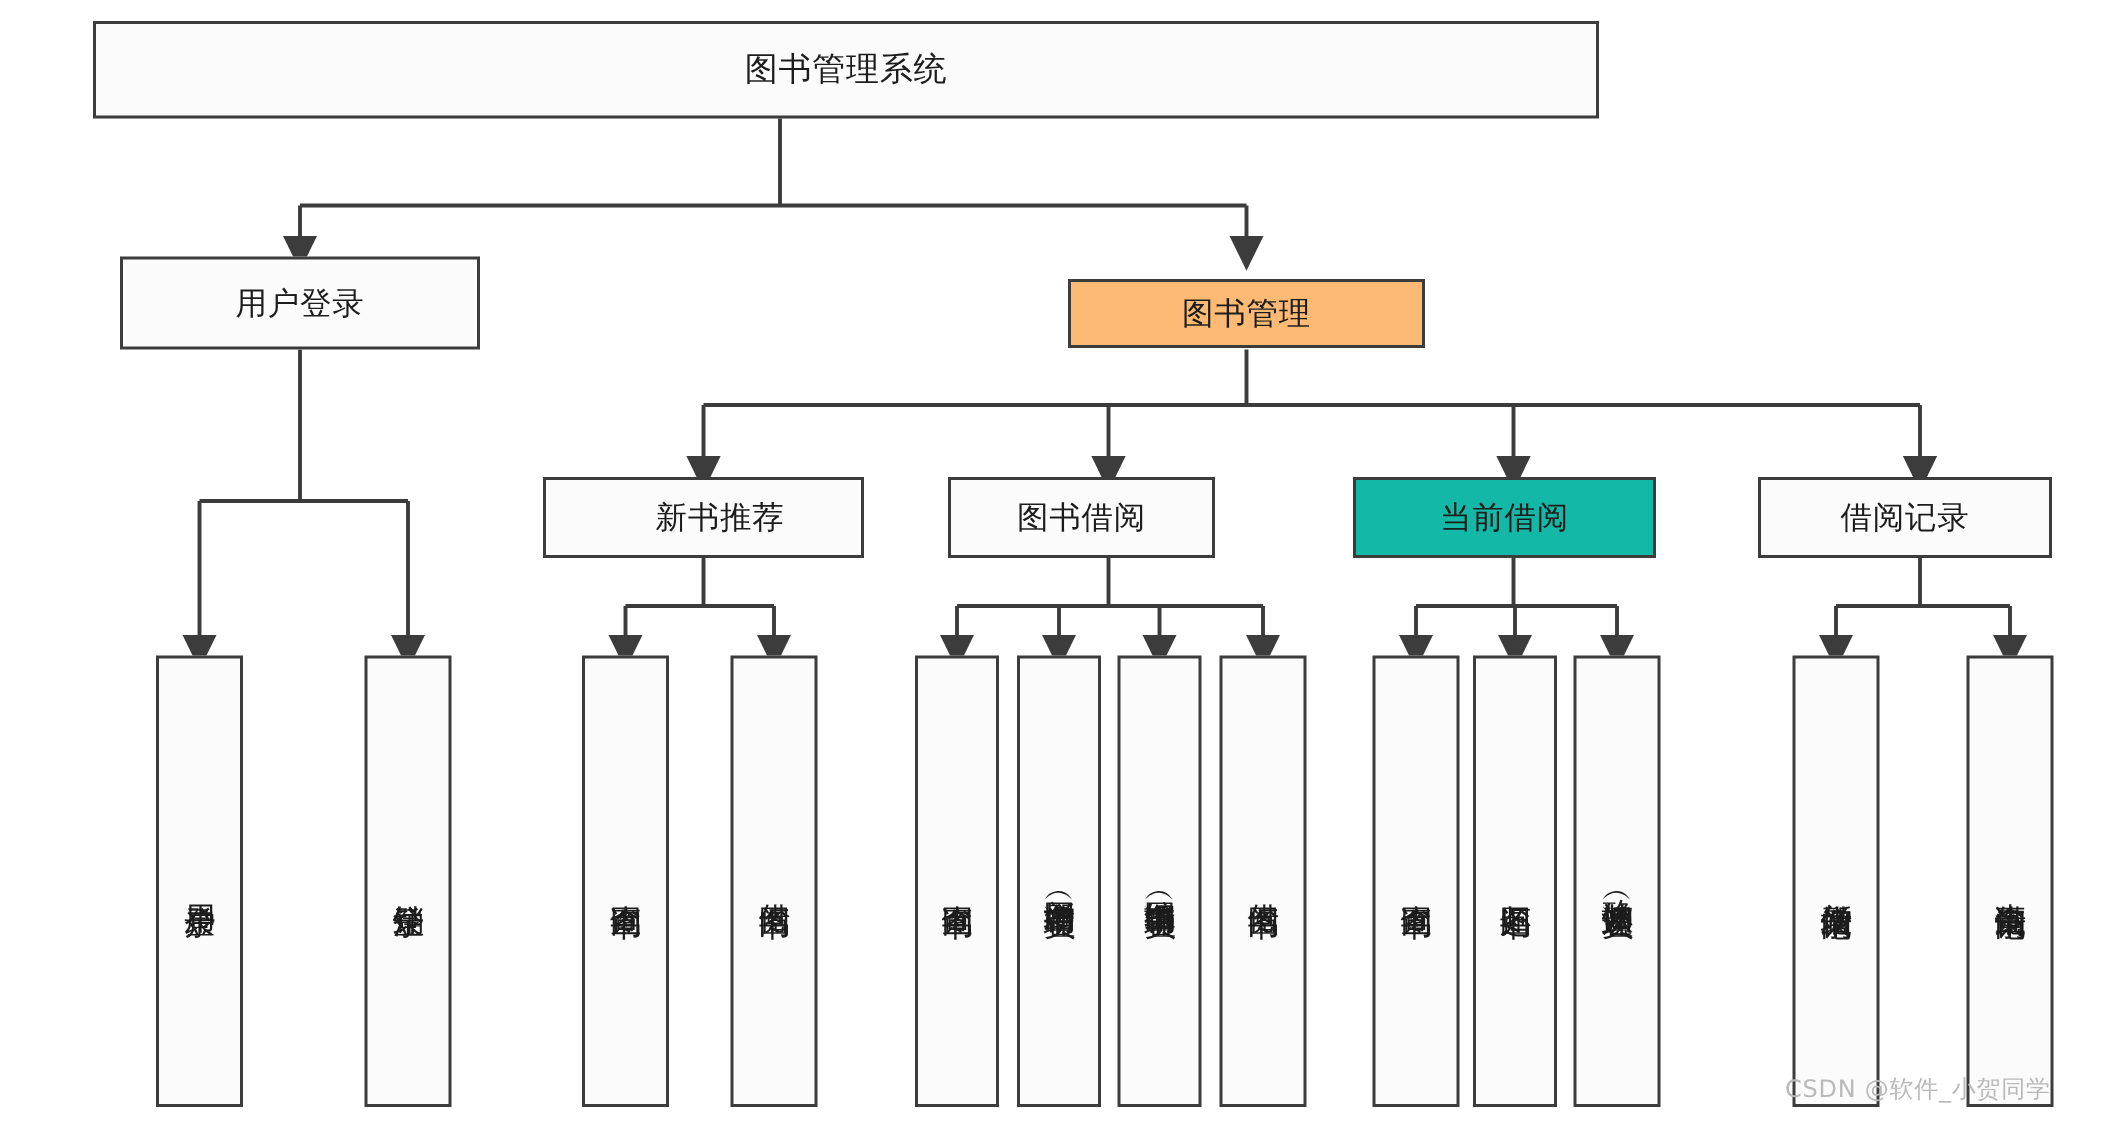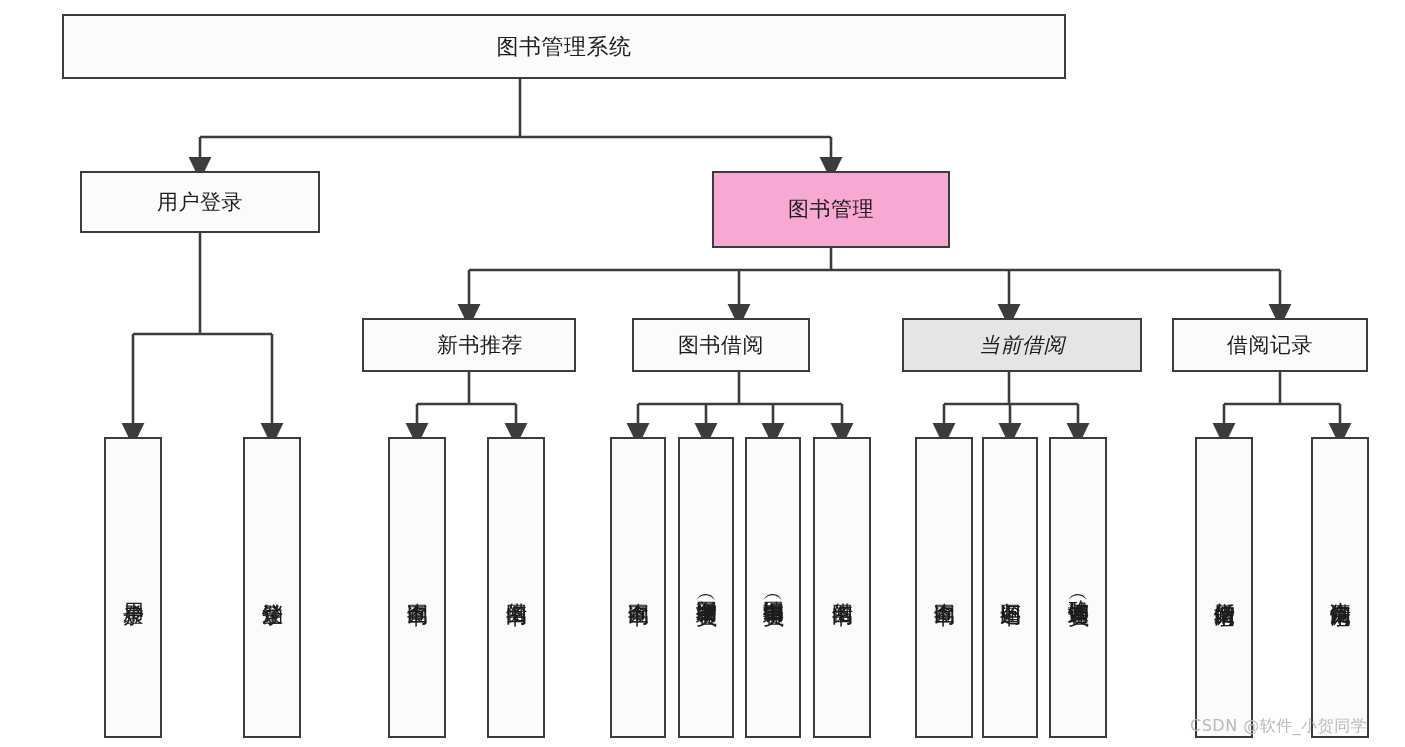--- a/index.html
+++ b/index.html
@@ -105,30 +105,30 @@
         <path d="M1340,404 L1340,434" stroke="#3c3c3c" stroke-width="2.6" fill="none" marker-end="url(#arrow)"></path>
       </g>
   </svg>
   <div id="node-layer">
       <div class="node root " style="left: 18px; top: 14px; width: 1004px; height: 65px; background: rgb(251, 251, 251); border-color: rgb(60, 60, 60); margin-left: 44px;">
         <span class="lbl">图书管理系统</span>
       </div>
       <div class="node " style="left: 80px; top: 171px; width: 240px; height: 62px; background: rgb(251, 251, 251); border-color: rgb(60, 60, 60);">
         <span class="lbl">用户登录</span>
       </div>
-      <div class="node " style="left: 712px; top: 171px; width: 238px; height: 77px; background: #f9a8d4; border-color: rgb(60, 60, 60);">
+      <div class="node " style="left: 712px; top: 186px; width: 238px; height: 46px; background: #fdba74; border-color: rgb(60, 60, 60);">
         <span class="lbl">图书管理</span>
       </div>
       <div class="node " style="left: 362px; top: 318px; width: 214px; height: 54px; background: rgb(251, 251, 251); border-color: rgb(60, 60, 60); padding-left: 22px;">
         <span class="lbl">新书推荐</span>
       </div>
       <div class="node " style="left: 632px; top: 318px; width: 178px; height: 54px; background: rgb(251, 251, 251); border-color: rgb(60, 60, 60);">
         <span class="lbl">图书借阅</span>
       </div>
-      <div class="node " style="left: 902px; top: 318px; width: 240px; height: 54px; background: #e5e5e5; border-color: rgb(60, 60, 60); font-style: italic;">
+      <div class="node " style="left: 902px; top: 318px; width: 202px; height: 54px; background: #14b8a6; border-color: rgb(60, 60, 60);">
         <span class="lbl">当前借阅</span>
       </div>
       <div class="node " style="left: 1172px; top: 318px; width: 196px; height: 54px; background: rgb(251, 251, 251); border-color: rgb(60, 60, 60);">
         <span class="lbl">借阅记录</span>
       </div>
       <div class="node leaf" style="left: 104px; top: 437px; width: 58px; height: 301px; background: rgb(251, 251, 251); border-color: rgb(60, 60, 60);">
         <span class="lbl">用户登录</span>
       </div>
       <div class="node leaf" style="left: 243px; top: 437px; width: 58px; height: 301px; background: rgb(251, 251, 251); border-color: rgb(60, 60, 60);">
         <span class="lbl">注销登录</span>

